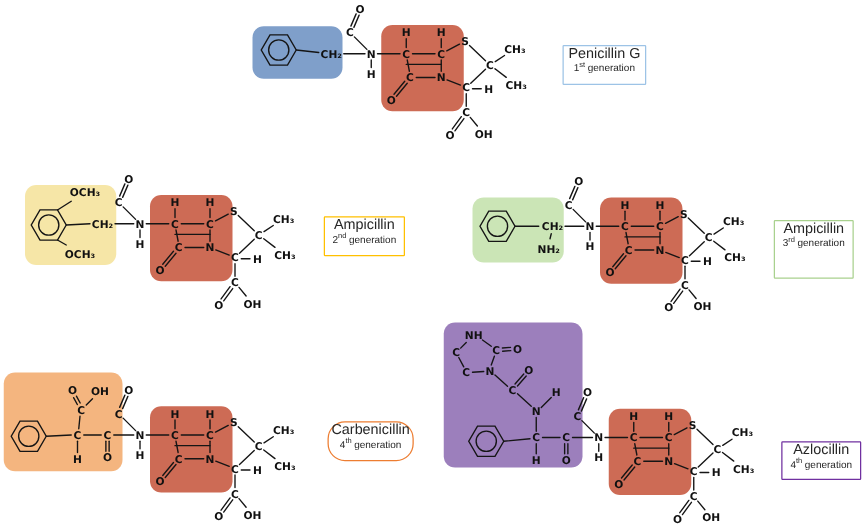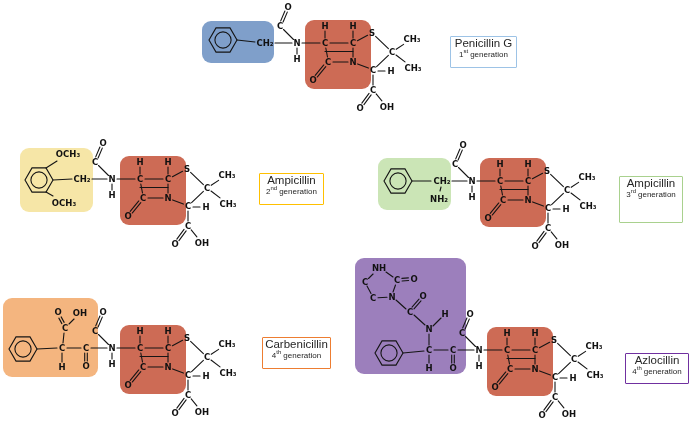--- a/index.html
+++ b/index.html
@@ -387,21 +387,21 @@
   <div class="label-box lb-1" id="lb-1" style="border-color: rgb(255, 192, 0);">
     <div class="lbl-title">Ampicillin</div>
     <div class="lbl-gen"><span>2</span><sup>nd</sup><span class="gw">generation</span></div>
   </div>
 
   <div class="label-box lb-2" id="lb-2" style="border-color: rgb(169, 209, 142);">
     <div class="lbl-title">Ampicillin</div>
     <div class="lbl-gen"><span>3</span><sup>rd</sup><span class="gw">generation</span></div>
   </div>
 
-  <div class="label-box lb-3" id="lb-3" style="border-color: rgb(237, 125, 49);">
+  <div class="label-box lb-3" id="lb-3" style="border-color: rgb(237, 125, 49); border-radius: 14px;">
     <div class="lbl-title">Carbenicillin</div>
     <div class="lbl-gen"><span>4</span><sup>th</sup><span class="gw">generation</span></div>
   </div>
 
   <div class="label-box lb-4" id="lb-4" style="border-color: rgb(112, 48, 160); margin-top: 12px;">
     <div class="lbl-title">Azlocillin</div>
     <div class="lbl-gen"><span>4</span><sup>th</sup><span class="gw">generation</span></div>
   </div>
 </div>
 

